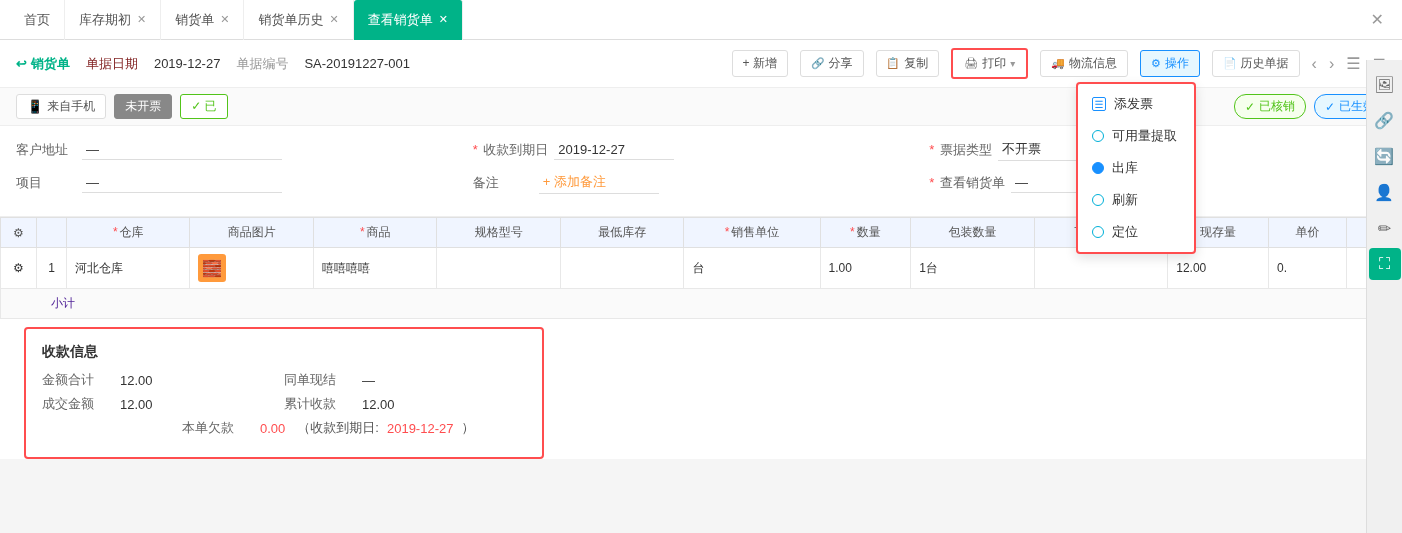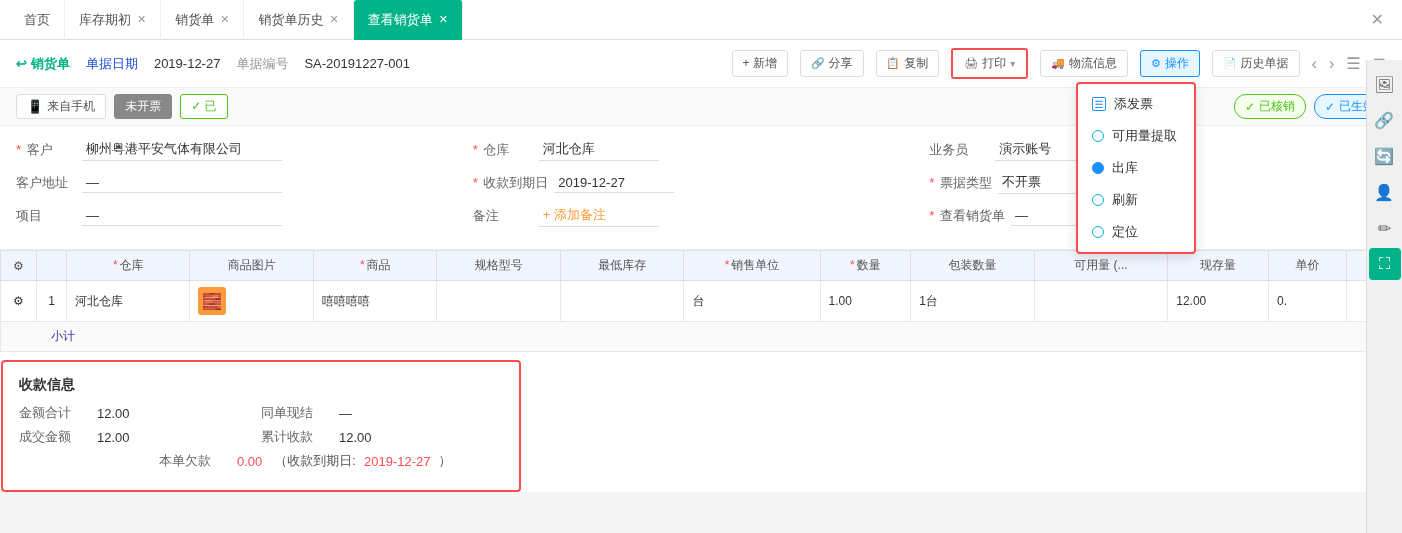--- a/index.html
+++ b/index.html
@@ -187,21 +187,21 @@
     .product-img {
       width: 28px; height: 28px;
       background: #ff9a3c;
       display: inline-flex; align-items: center; justify-content: center;
       border-radius: 3px;
       font-size: 16px;
     }
 
     
     .payment-section {
-      margin: 8px 1px;
+      margin: 8px 24px;
       border: 2px solid #ff4d4f;
       border-radius: 4px;
       padding: 14px 16px;
       background: #fff;
       max-width: 520px;
     }
     .payment-title {
       font-weight: bold;
       font-size: 14px;
       margin-bottom: 10px;
@@ -334,21 +334,21 @@
 </div>
 
 <div class="main-area">
 
   <div class="doc-header">
     <div class="doc-title-icon">
       <span>↩</span>
       <span>销货单</span>
     </div>
     <div class="doc-meta">
-      <span style="color:#1d4ed8">单据日期</span>
+      <span style="color:#7f1d1d">单据日期</span>
       <span style="color:#333;font-weight:500">2019-12-27</span>
       <span style="color:#999">单据编号</span>
       <span style="color:#333;font-weight:500">SA-20191227-001</span>
     </div>
     <div class="toolbar-right">
       <button class="toolbar-btn">
         <span>+ 新增</span>
       </button>
       <button class="toolbar-btn">
         <span style="font-size:11px">🔗</span>
@@ -426,42 +426,20 @@
         <span>已核销</span>
       </span>
       <span class="status-badge badge-blue">
         <span style="margin-right:4px">✓</span>
         <span>已生效</span>
       </span>
     </div>
   </div>
 
   <div class="form-section">
-    <div class="form-row">
-      <div class="form-field">
-        <span class="field-label">
-          <span class="required-star">*</span>
-          <span>客户</span>
-        </span>
-        <span class="field-value wide">柳州粤港平安气体有限公司</span>
-      </div>
-      <div class="form-field">
-        <span class="field-label">
-          <span class="required-star">*</span>
-          <span>仓库</span>
-        </span>
-        <span class="field-value">河北仓库</span>
-      </div>
-      <div class="form-field">
-        <span class="field-label">
-          <span>业务员</span>
-        </span>
-        <span class="field-value">演示账号</span>
-      </div>
-    </div>
     <div class="form-row">
       <div class="form-field">
         <span class="field-label">
           <span>客户地址</span>
         </span>
         <span class="field-value wide">—</span>
       </div>
       <div class="form-field">
         <span class="field-label">
           <span class="required-star">*</span>

